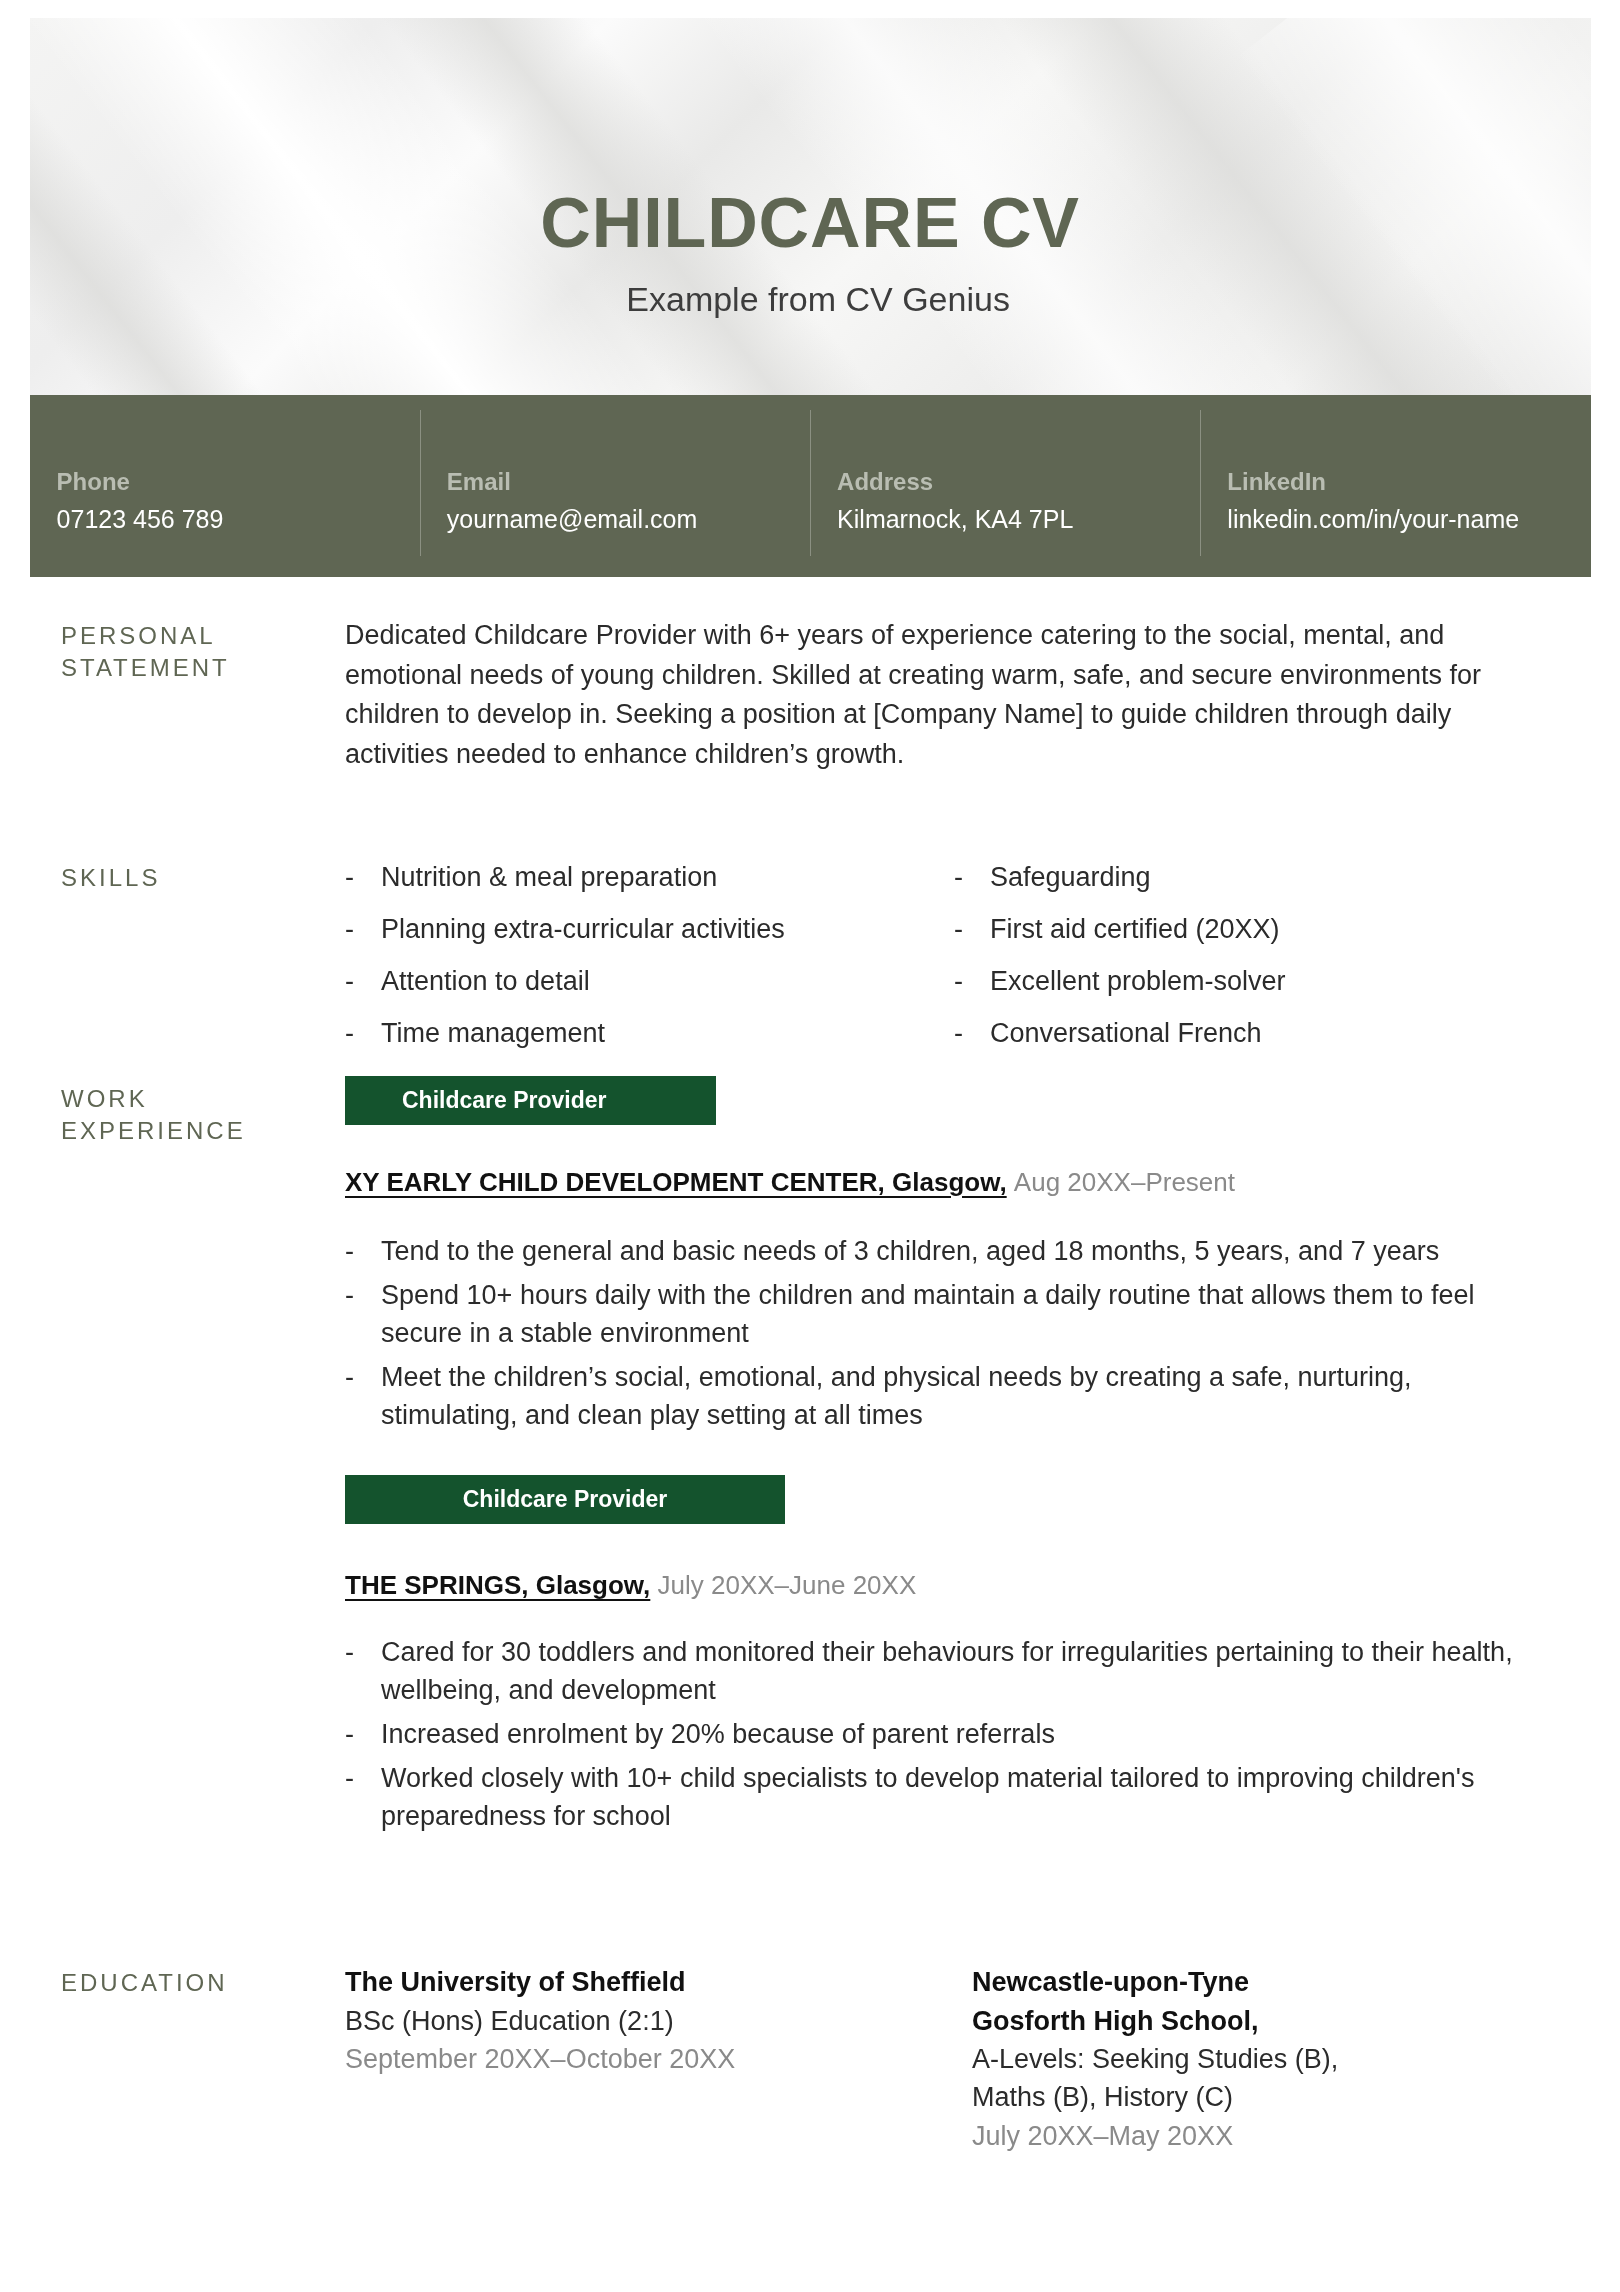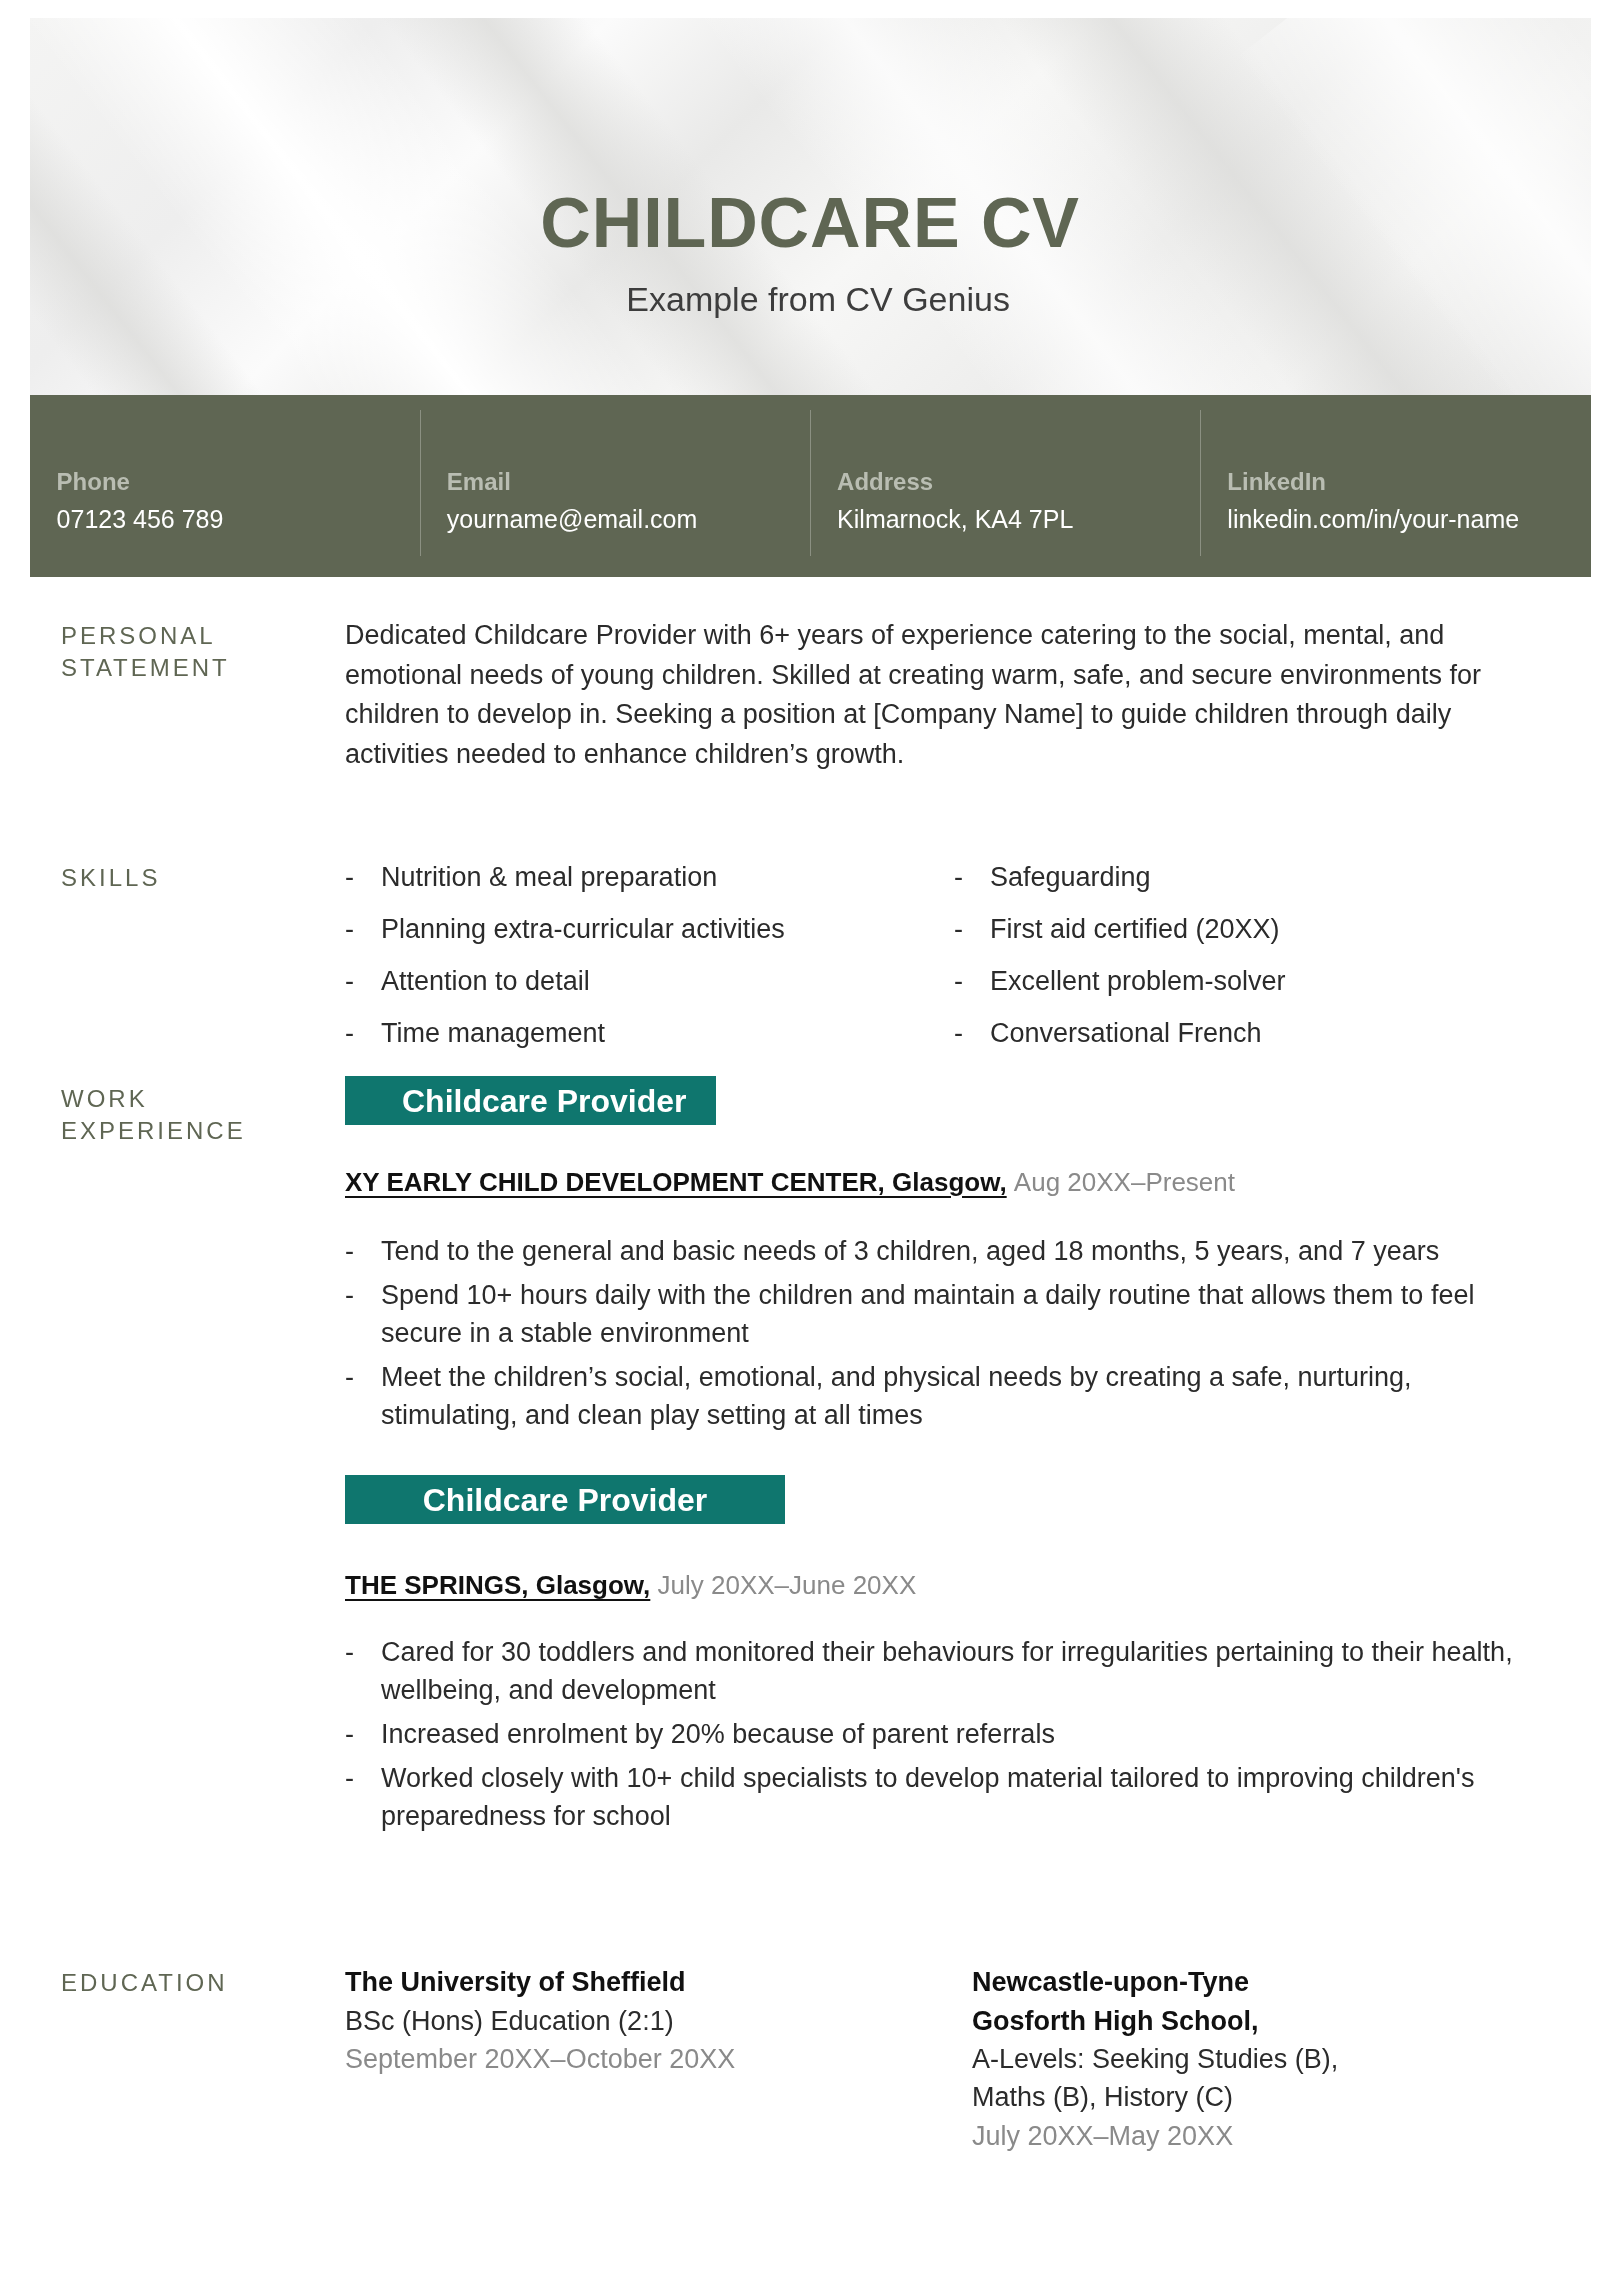--- a/index.html
+++ b/index.html
@@ -170,23 +170,23 @@
     color: #2b2b2b;
   }
   .bullet-text {
     font-size: 27px;
     line-height: 1.42;
     color: #2b2b2b;
   }
 
   
   .job-badge {
-    background: #0f766e;
+    background: #14532d;
     color: #ffffff;
-    font-size: 32px;
+    font-size: 23px;
     font-weight: 700;
     line-height: 1;
     height: 49px;
     display: flex;
     align-items: center;
     box-sizing: border-box;
   }
   .badge-a { width: 371px; padding-left: 57px; }
   .badge-b { width: 440px; justify-content: center; }
 

